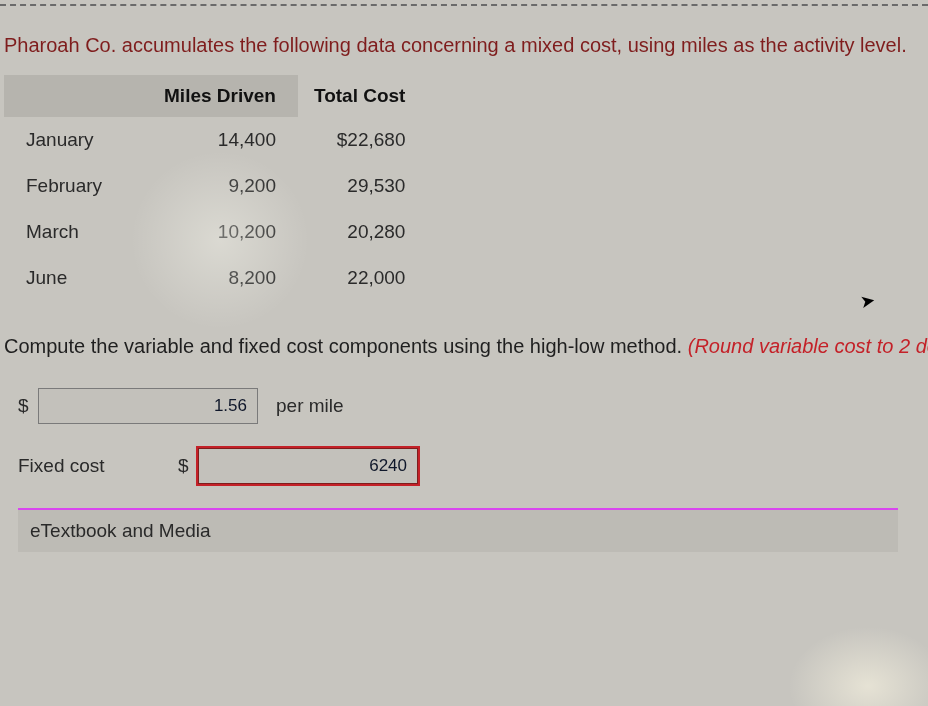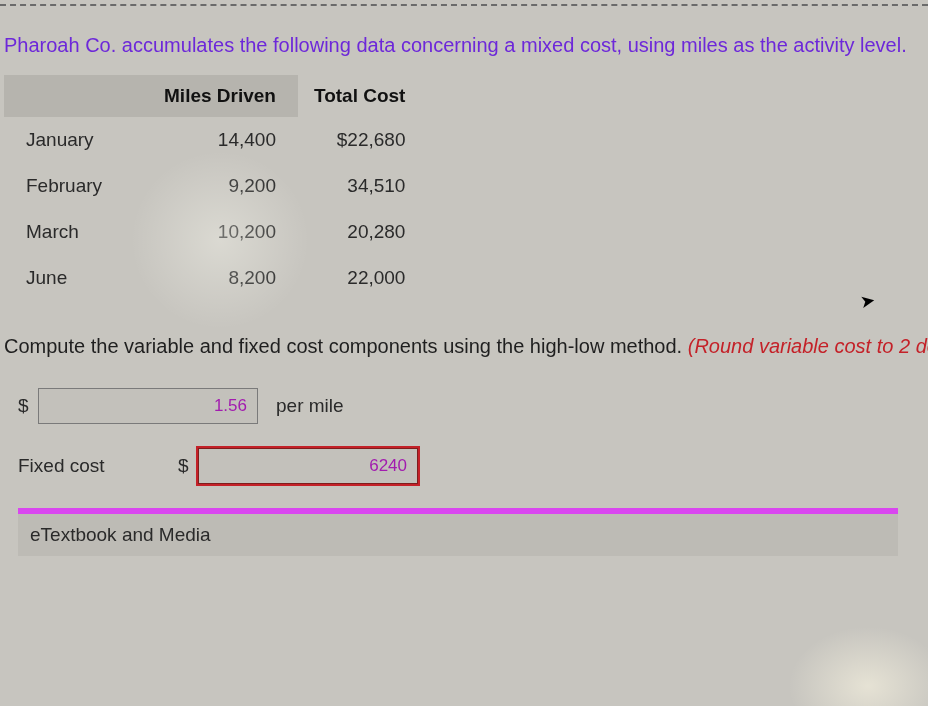--- a/index.html
+++ b/index.html
@@ -15,21 +15,21 @@
     position: relative;
   }
   .top-dashes {
     border-top: 2px dashed #6b6b6b;
     margin: 4px 0 0 0;
     height: 2px;
   }
   .problem {
     font-size: 20px;
     padding: 28px 4px 18px 4px;
-    color: #6d28d9;
+    color: #7f1d1d;
   }
   .data-table {
     border-collapse: collapse;
     margin-left: 4px;
     font-size: 19px;
   }
   .data-table th {
     background: #b6b4ae;
     font-weight: 700;
     padding: 10px 22px;
@@ -71,39 +71,39 @@
     text-align: left;
   }
   .ans-input {
     width: 220px;
     height: 36px;
     border: 1px solid #7a7a7a;
     background: #c3c1bb;
     font-size: 17px;
     text-align: right;
     padding: 0 10px;
-    color: #a21caf;
+    color: #0f172a;
   }
   .ans-input.error {
     outline: 2px solid #c42128;
     outline-offset: 0px;
     border: 1px solid #7f1d1d;
   }
   .unit {
     margin-left: 18px;
     text-align: right;
   }
   .etextbook {
     margin: 22px 4px 0 18px;
     padding: 10px 12px;
     background: #bdbbb5;
     font-size: 19px;
     color: #2a2a2a;
     width: 880px;
-    border-top: 6px solid #d946ef;
+    border-top: 2px solid #d946ef;
   }
   .cursor {
     position: absolute;
     top: 290px;
     left: 860px;
     font-size: 18px;
     color: #000;
     transform: rotate(-10deg);
   }
   .glare {
@@ -140,21 +140,21 @@
     <th style="background:transparent;padding-left:16px;">Total Cost</th>
   </tr>
   <tr>
     <td class="month">January</td>
     <td class="miles">14,400</td>
     <td class="cost">$22,680</td>
   </tr>
   <tr>
     <td class="month">February</td>
     <td class="miles">9,200</td>
-    <td class="cost" style="padding-left:42px;">34,510</td>
+    <td class="cost" style="padding-left:42px;">29,530</td>
   </tr>
   <tr>
     <td class="month">March</td>
     <td class="miles">10,200</td>
     <td class="cost" style="padding-left:42px;">20,280</td>
   </tr>
   <tr>
     <td class="month">June</td>
     <td class="miles">8,200</td>
     <td class="cost" style="padding-left:42px;">22,000</td>

